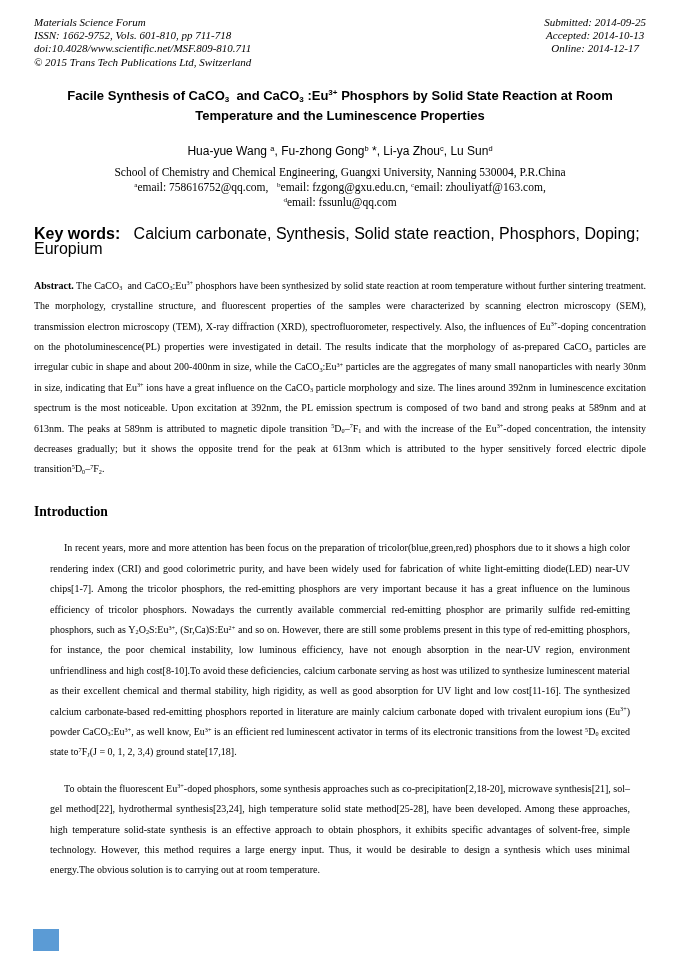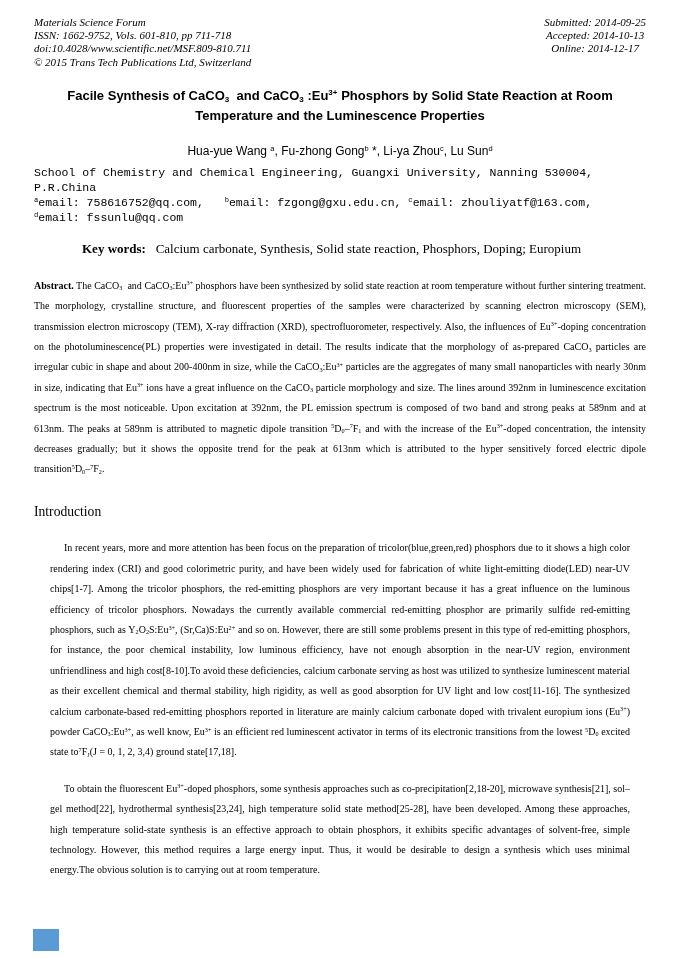--- a/index.html
+++ b/index.html
@@ -12,27 +12,27 @@
   .page{padding:16px 32px 0 34px;}
   .hdr{display:flex;justify-content:space-between;
        font-style:italic;font-size:11px;line-height:13.2px;
        font-family:"Liberation Serif", serif;}
   .hdr-right{text-align:center;}
   .title{font-family:"Liberation Sans", sans-serif;font-weight:bold;
          font-size:13px;line-height:20px;text-align:center;
          max-width:562px;margin:17px auto 16px;}
   .authors{font-family:"Liberation Sans", sans-serif;font-size:12px;
            line-height:18px;text-align:center;margin-top:5px;}
-  .affil{font-family:Liberation Mono, monospace;font-size:11.5px;
-         line-height:15px;text-align:left;margin-top:5px;}
-  .kw{font-family:Liberation Serif, serif;font-size:13px;
-      line-height:15px;margin-top:16px;margin-left:48px;}
+  .affil{font-family:Liberation Serif, serif;font-size:11.5px;
+         line-height:15px;text-align:center;margin-top:5px;}
+  .kw{font-family:Liberation Sans, sans-serif;font-size:16px;
+      line-height:15px;margin-top:16px;}
   .body-text{font-size:10px;line-height:20.4px;text-align:justify;}
   .abstract{margin-top:20px;}
-  .sec-head{font-weight:normal;font-size:13.6px;margin:22px 0 9px;}
+  .sec-head{font-weight:bold;font-size:13.6px;margin:22px 0 9px;}
   p.body-p{margin:16px;text-indent:14px;}
   sup{font-size:0.62em;vertical-align:baseline;position:relative;top:-0.55em;line-height:0;}
   sub{font-size:0.62em;vertical-align:baseline;position:relative;top:0.25em;line-height:0;}
   .corner-marker{position:absolute;left:33px;top:929px;width:26px;height:22px;}
 </style>
 </head>
 <body>
 
 <div class="page">
 

